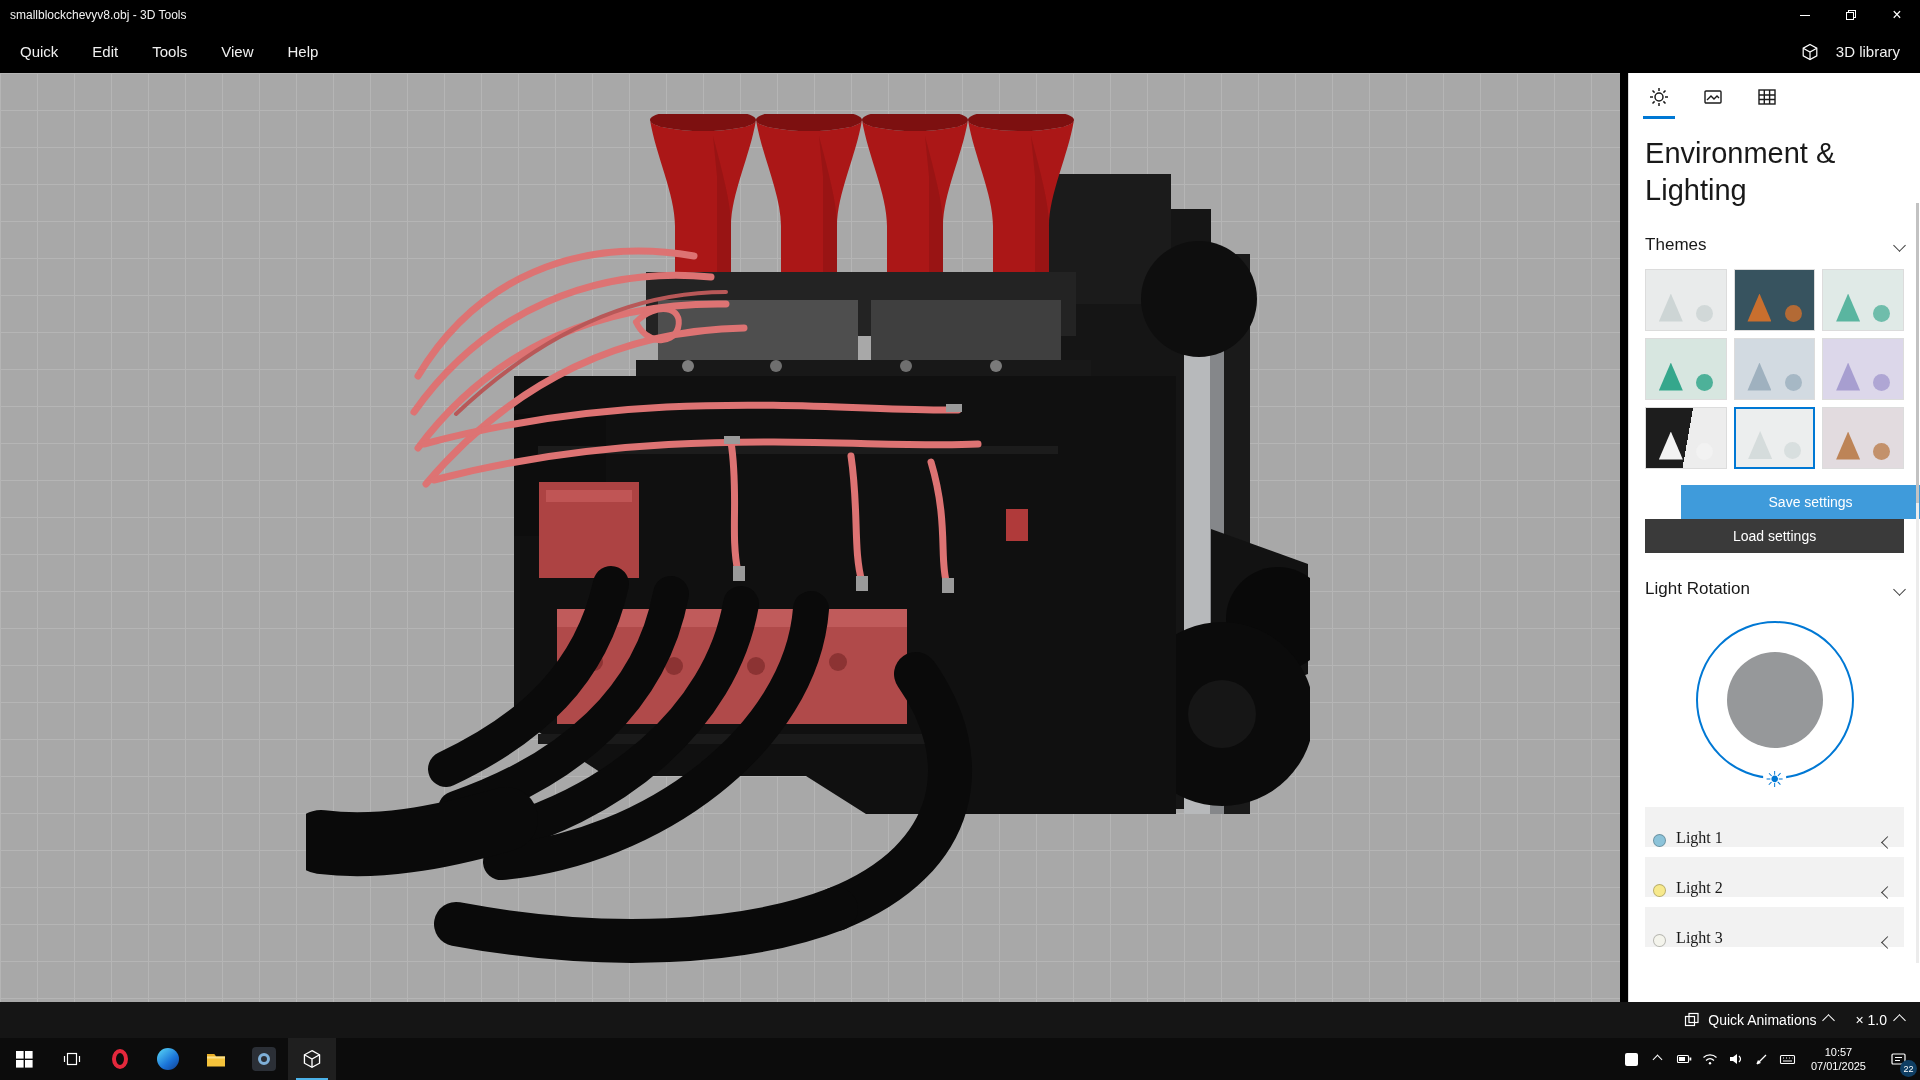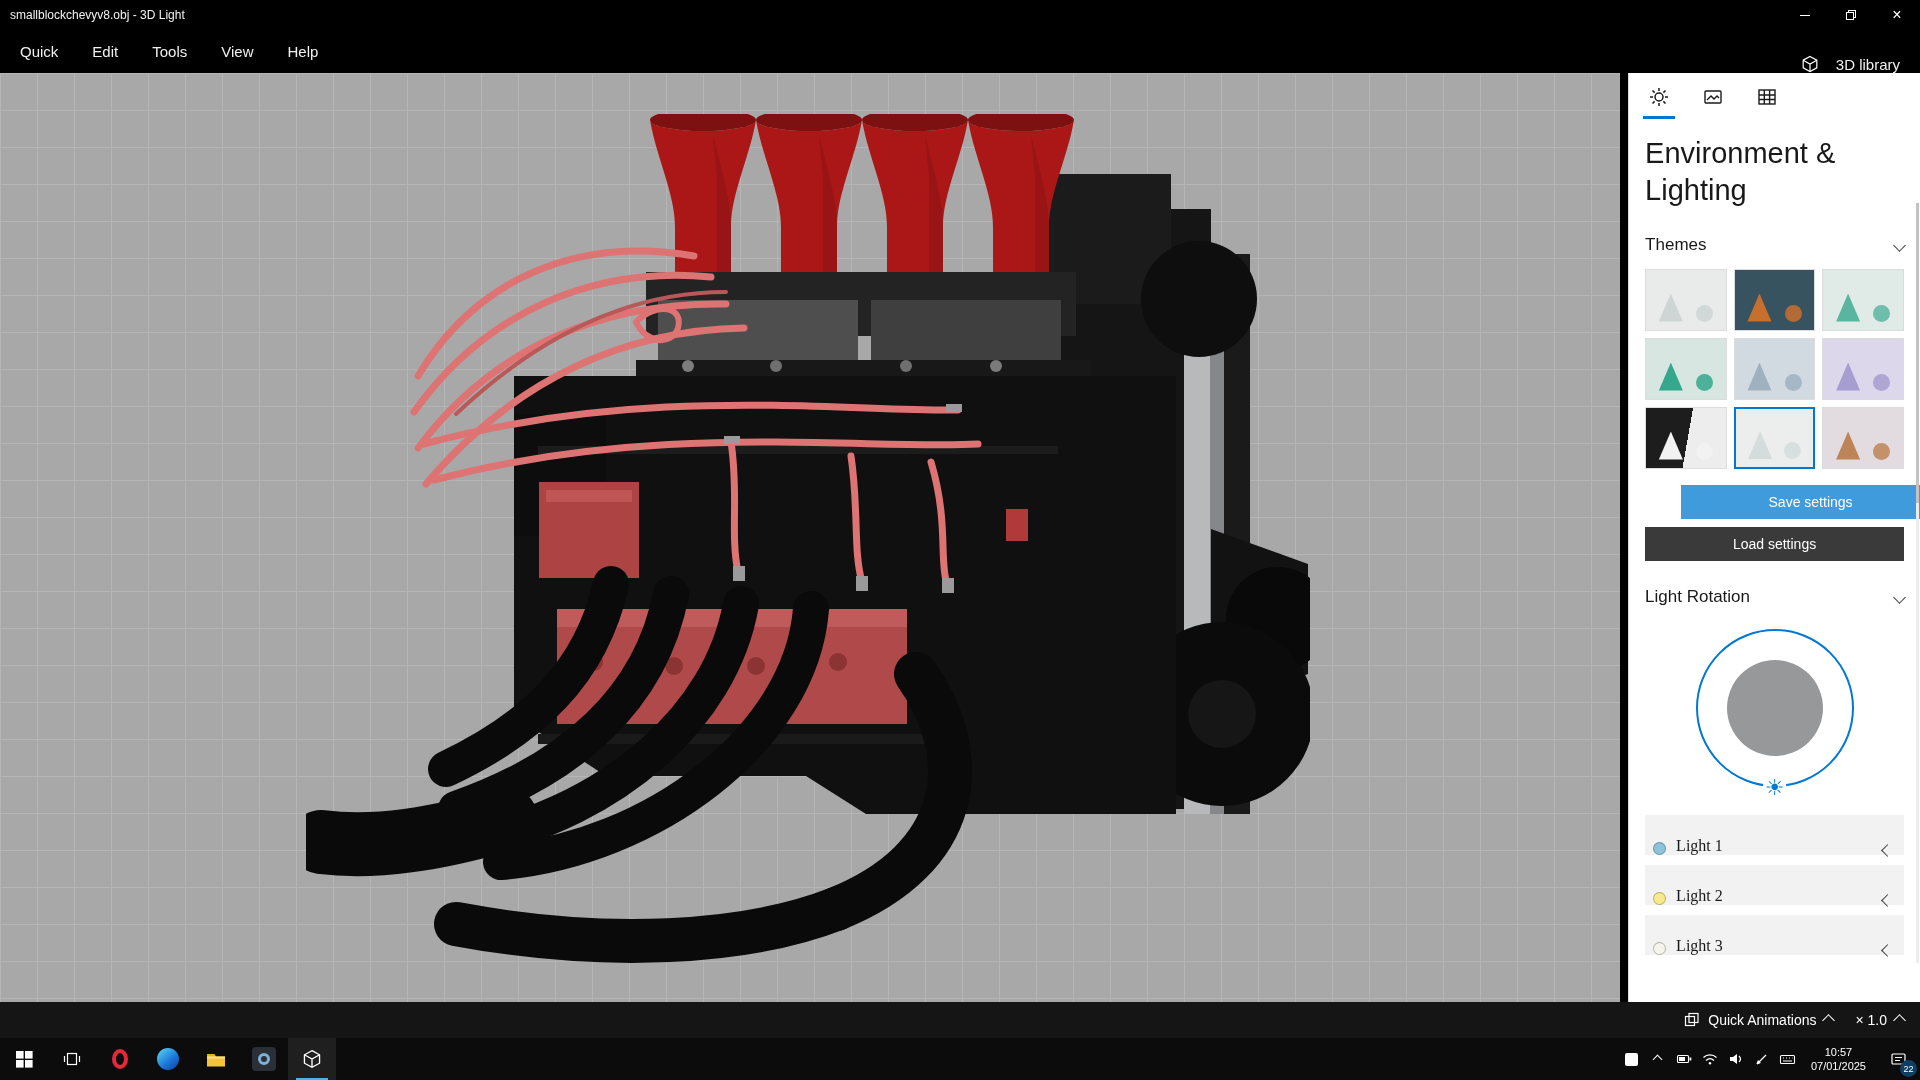--- a/index.html
+++ b/index.html
@@ -11,21 +11,21 @@
   .titlebar { height:30px; background:#000; color:#fff; display:flex; align-items:center; flex:0 0 auto; }
   .title-text { flex:1; font-size:12px; padding-left:10px; color:#f2f2f2; }
   .win-btn { width:46px; height:30px; display:flex; align-items:center; justify-content:center; color:#fff; }
   .min-glyph { display:inline-block; width:10px; border-top:1px solid #fff; }
   .close-glyph { font-size:16px; line-height:1; }
 
   
   .menubar { height:43px; background:#000; color:#f0f0f0; display:flex; align-items:center; font-size:15px; flex:0 0 auto; }
   .menu-item { padding:0 17px; height:100%; display:flex; align-items:center; }
   .menu-item:first-child { padding-left:20px; }
-  .lib-btn { margin-left:auto; display:flex; align-items:flex-end; gap:17px; padding:0 20px; height:100%; }
+  .lib-btn { margin-left:auto; display:flex; align-items:center; gap:17px; padding:0 20px; height:100%; }
 
   
   .content { display:flex; height:929px; flex:0 0 auto;gap:8px; }
   .viewport { position:relative; width:1627px; height:100%; background-color:#a8a8a8;
     background-image:linear-gradient(#b5b5b5 1px, transparent 1px),
                      linear-gradient(90deg,#b5b5b5 1px, transparent 1px);
     background-size:37px 37px; overflow:hidden; }
   .engine { position:absolute; left:306px; top:41px; width:1004px; height:853px; }
 
   
@@ -44,21 +44,21 @@
   .themes-grid { display:grid; grid-template-columns:repeat(3,1fr); gap:7px; margin-top:14px; }
   .thumb { height:62px; position:relative; overflow:hidden; border:1px solid #dcdcdc; }
   .thumb.selected { border:2px solid var(--accent,#0078d4); }
   .thumb .cone { position:absolute; left:16%; bottom:14%; width:24px; height:28px;
                  clip-path:polygon(50% 0,100% 100%,0 100%); }
   .thumb .ball { position:absolute; right:16%; bottom:14%; width:17px; height:17px; border-radius:50%; opacity:.85; }
 
   .btn { width:100%; height:34px; display:flex; align-items:center; justify-content:center;
          font-size:14px; color:#fff; cursor:default; }
   .btn-save { margin-top:16px;margin-left:36px; }
-  .btn-load { margin-top:8px; }
+  .btn-load { }
 
   .dial-wrap { display:flex; justify-content:center; margin-top:22px; }
   .dial { position:relative; width:158px; height:158px; border:2px solid var(--accent,#0078d4); border-radius:50%; }
   .knob { position:absolute; left:50%; top:50%; transform:translate(-50%,-50%); width:96px; height:96px;
           border-radius:50%; background:#96989a; }
   .sun-marker { position:absolute; left:50%; bottom:-16px; transform:translateX(-50%);
                 color:var(--accent,#0078d4); font-size:22px; line-height:1; background:#fff; padding:2px; }
 
   .light-rows { margin-top:28px; }
   .light-row { display:flex; align-items:flex-end; height:40px; background:#f2f2f2; margin-top:10px;
@@ -96,21 +96,21 @@
   .action-center { position:relative; width:44px; display:flex; align-items:center; justify-content:center; height:100%; }
   .badge { position:absolute; right:3px; bottom:3px; min-width:17px; height:17px; border-radius:50%;
            background:#0f3e63; color:#fff; font-size:9px; display:flex; align-items:center; justify-content:center;margin-top:21px; }
 </style>
 </head>
 <body>
 
 <div class="app">
 
   <div class="titlebar">
-    <span class="title-text">smallblockchevyv8.obj - 3D Light</span>
+    <span class="title-text">smallblockchevyv8.obj - 3D Tools</span>
     <div class="win-btn">
         <span class="min-glyph"></span>
       </div>
     <div class="win-btn">
       <svg width="12" height="12" viewBox="0 0 12 12">
         <rect x="3.5" y="1.5" width="7" height="7" fill="none" stroke="#fff"></rect>
         <rect x="1.5" y="3.5" width="7" height="7" fill="#000" stroke="#fff"></rect>
       </svg>
     </div>
     <div class="win-btn">

